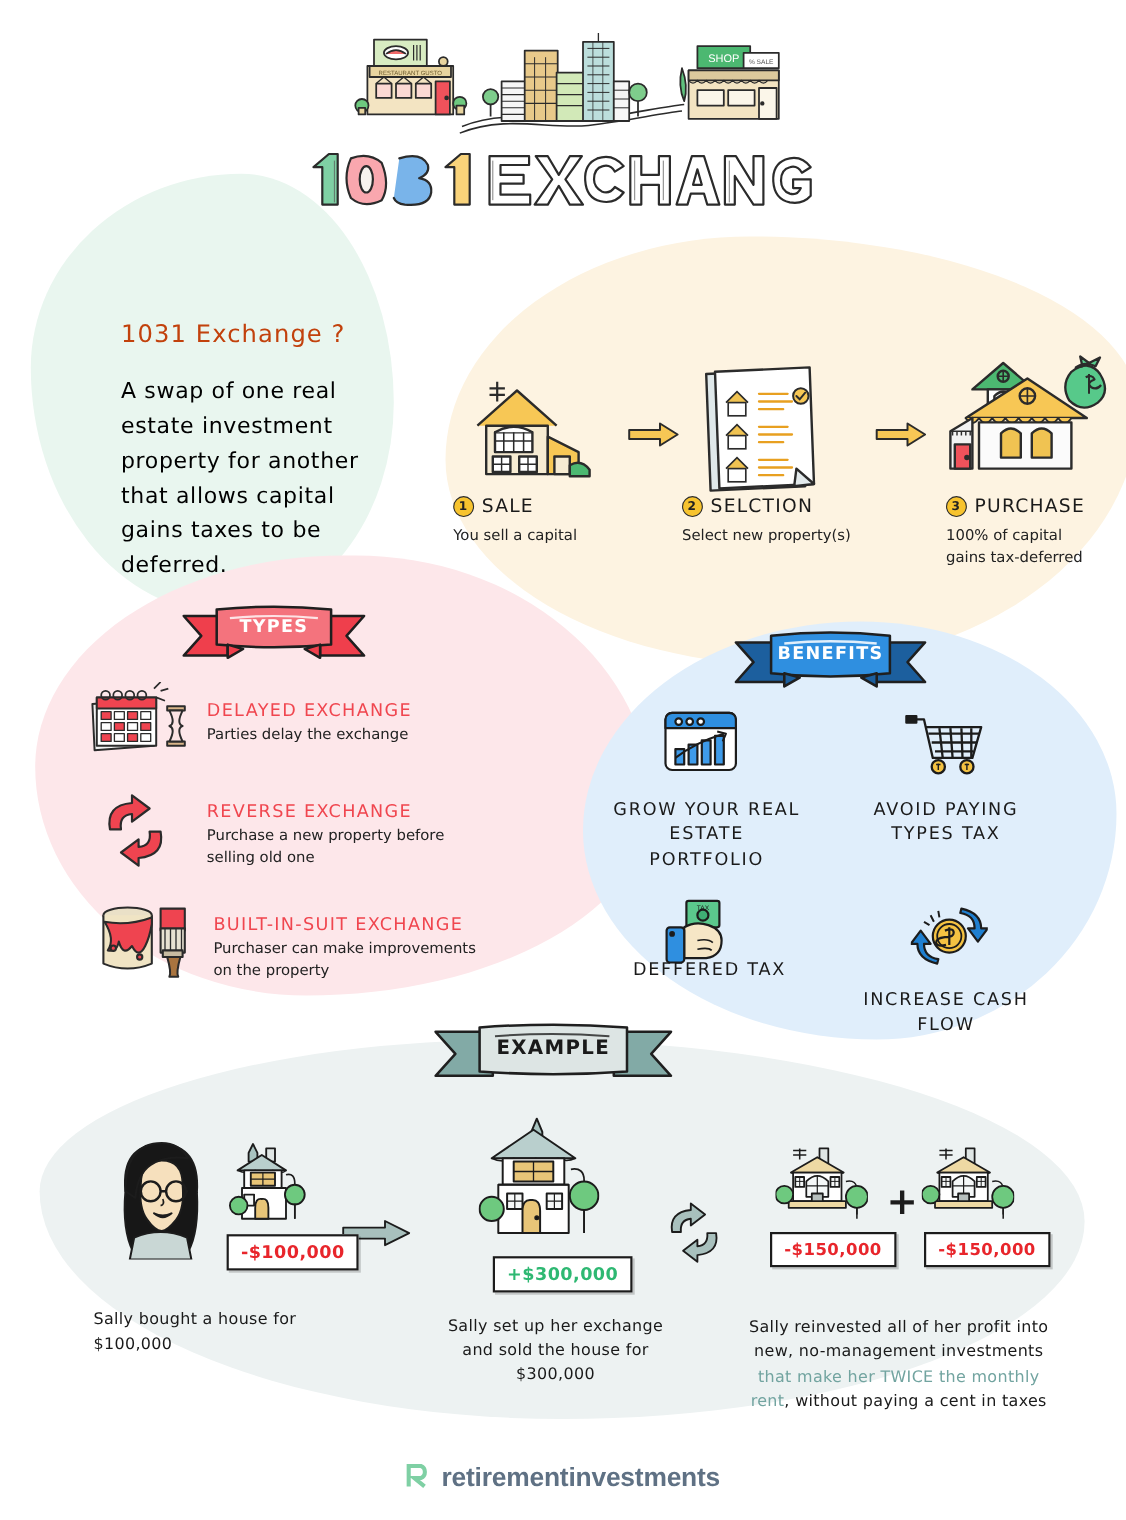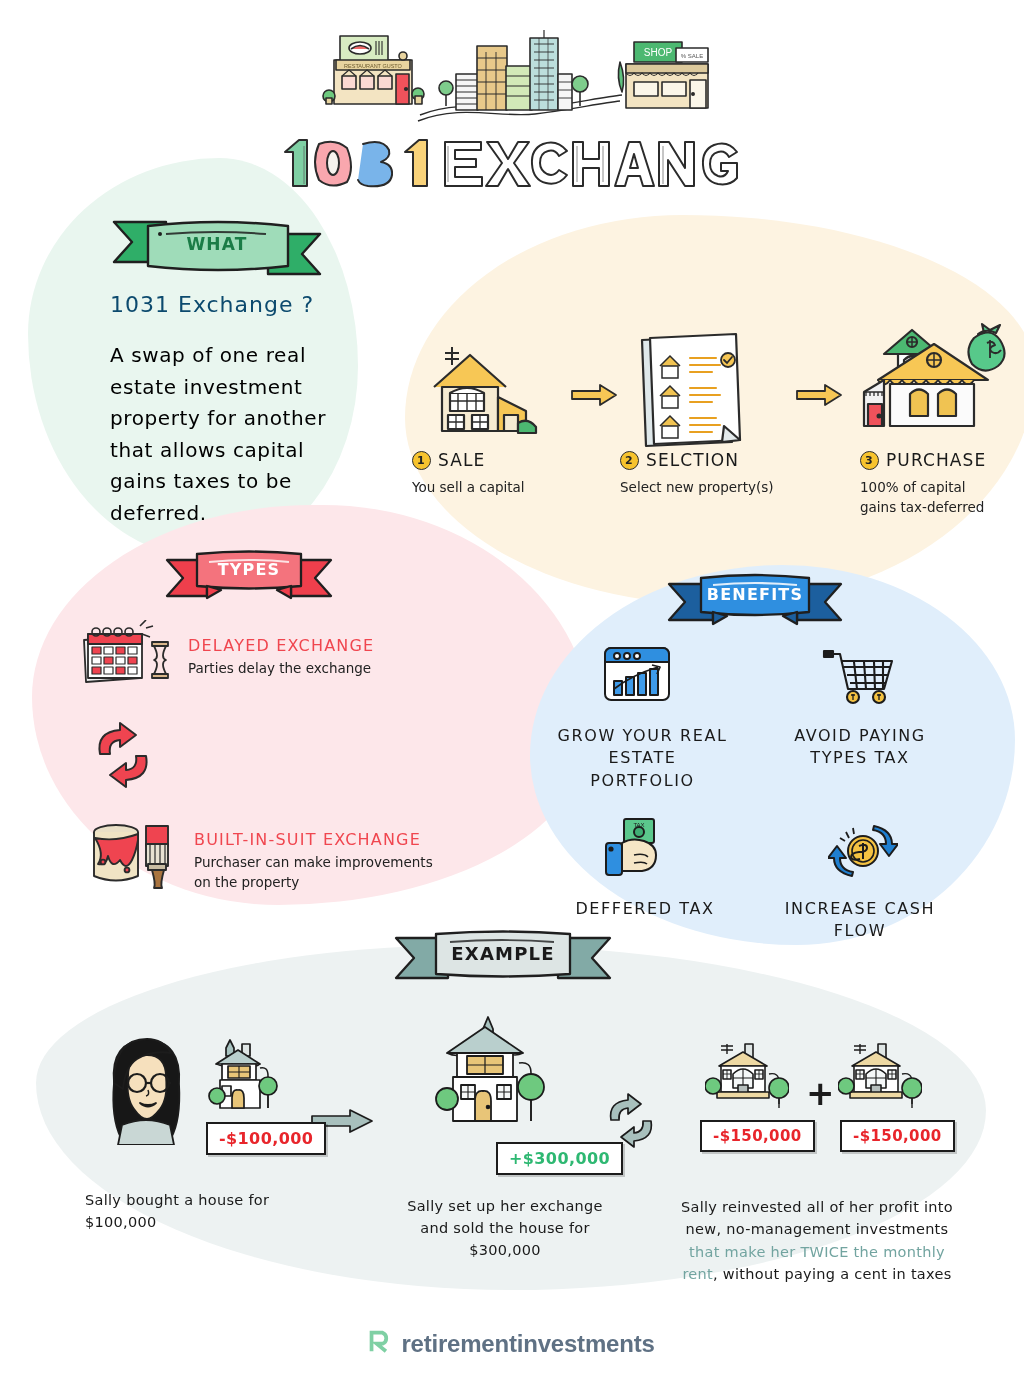--- a/index.html
+++ b/index.html
@@ -52,21 +52,21 @@
     position: absolute; left: 0; right: 0; top: 50%;
     transform: translateY(-50%); text-align: center;
     font-family: "DejaVu Sans", sans-serif; font-weight: bold;
     letter-spacing: 1.2px;
   }
 
   
   .hw { font-family: "DejaVu Sans", sans-serif; }
 
   
-  #what-head { position: absolute; left: 110px; top: 292px; color: #0c4a6e;
+  #what-head { position: absolute; left: 110px; top: 292px; color: #c2410c;
                font-size: 22px; letter-spacing: 1px; z-index: 5; }
   #what-body { position: absolute; left: 110px; top: 340px; width: 246px; z-index: 5;
                font-size: 20px; line-height: 1.58; letter-spacing: .6px; }
 
   
   .step { position: absolute; z-index: 5; }
   .step-title { display: flex; align-items: center; gap: 7px; font-size: 17px;
                 letter-spacing: 1.1px; color: #1a1a1a; }
   .num {
     width: 19px; height: 19px; border-radius: 50%;
@@ -87,21 +87,21 @@
 
   
   .ex-cap { position: absolute; z-index: 5; font-size: 14.5px; line-height: 1.5;
             color: #1a1a1a; letter-spacing: .3px; }
   .money-box {
     position: absolute; z-index: 6; background: #fff; border: 2px solid #1c1c1c;
     padding: 5px 11px; font-size: 16px; font-weight: bold; letter-spacing: .4px;
     box-shadow: 2px 2px 0 rgba(0,0,0,.18);
   }
   .neg { color: #e8252b; }
-  .pos { color: #2eb872; margin-left: 48px; }
+  .pos { color: #2eb872; }
   .teal-em { color: #72a4a0; }
 
   
   .footer { position: absolute; left: 0; right: 0; top: 1330px; text-align: center; z-index: 6;
             display: flex; align-items: center; justify-content: center; gap: 10px; }
   .footer-name { font-family: "Liberation Sans", sans-serif; font-size: 24px;
                  font-weight: bold; color: #5f7184; letter-spacing: -.2px; }
 </style>
 </head>
 <body>
@@ -205,34 +205,20 @@
 
         <path d="M460 20 q-9 -12 -23 -7 q-12 5 -11 20 q1 16 15 19 q12 2 19 -6 L460 31 L444 31 L444 39 L451 39 q-3 7 -10 5 q-8 -3 -8 -12 q0 -10 8 -12 q7 -2 11 5 Z"></path>
       </g>
 
       <g stroke="#555" stroke-width=".9" opacity=".75">
         <path d="M27 14 v38 M171 14 v36 M300 14 v36 M326 14 v36 M386 14 v38"></path>
       </g>
     </svg>
   </div>
 
-  <div class="layer" style="left:108px; top:214px;">
-    <div style="position:relative; width:218px; height:66px;">
-      <svg viewBox="0 0 218 66" width="218" height="66">
-        <g stroke="#1f1f1f" stroke-width="2.4" stroke-linejoin="round">
-          <path d="M6 8 L58 8 L58 48 L6 48 L24 28 Z" fill="#2fae68"></path>
-          <path d="M212 20 L160 20 L160 60 L212 60 L194 40 Z" fill="#2fae68"></path>
-          <path d="M40 12 q70 -8 140 0 l0 40 q-70 8 -140 0 Z" fill="#9fdcb9"></path>
-        </g>
-        <path d="M58 20 q50 -4 100 0" stroke="#1f1f1f" stroke-width="2" fill="none" opacity=".85"></path>
-        <circle cx="52" cy="20" r="2" fill="#1f1f1f"></circle>
-      </svg>
-      <div class="ribbon-text" style="color:#1a7c46; font-size:17px; top:46%;">WHAT</div>
-    </div>
-  </div>
   <div class="hw" id="what-head">1031 Exchange ?</div>
   <div class="hw" id="what-body">A swap of one real estate investment property for another that allows capital gains taxes to be deferred.</div>
 
 
   <div class="layer" style="left:412px; top:335px;">
     <svg viewBox="0 0 130 105" width="130" height="105">
       <g stroke="#2b2b2b" stroke-width="2.2" stroke-linejoin="round" fill="none">
         <path d="M22 52 L58 20 L94 52 L94 52" fill="#f7c755"></path>
         <rect x="30" y="52" width="56" height="44" fill="#f6ebd2"></rect>
         <path d="M86 62 L114 76 L114 96 L86 96 Z" fill="#f7c755"></path>
@@ -391,20 +377,24 @@
   </div>
 
   <div class="layer" style="left:88px; top:718px;">
     <svg viewBox="0 0 72 72" width="72" height="72">
       <g stroke="#2b2b2b" stroke-width="2" stroke-linejoin="round" fill="#ef4450">
         <path d="M12 36 q-4 -22 20 -24 l0 -7 l16 12 l-16 12 l0 -7 q-12 1 -10 14 Z"></path>
         <path d="M58 38 q4 22 -20 24 l0 7 l-16 -12 l16 -12 l0 7 q12 -1 10 -14 Z"></path>
       </g>
     </svg>
   </div>
+  <div class="type-row hw" style="left:188px; top:728px;">
+    <div class="type-title">REVERSE EXCHANGE</div>
+    <div class="type-cap" style="width:248px;">Purchase a new property before selling old one</div>
+  </div>
 
   <div class="layer" style="left:88px; top:818px;">
     <svg viewBox="0 0 96 72" width="96" height="72">
       <g stroke="#2b2b2b" stroke-width="1.9" stroke-linejoin="round">
         <ellipse cx="28" cy="14" rx="22" ry="7" fill="#eae0c7"></ellipse>
         <path d="M6 14 L6 58 q22 9 44 0 L50 14" fill="#f0e4c4"></path>
         <path d="M7 20 q10 16 3 26 q8 2 10 -8 q4 14 12 4 q6 12 12 0 q4 -8 6 -20 l0 -6 q-22 8 -43 4 Z" fill="#ef4450"></path>
         <circle cx="15" cy="44" r="2.4" fill="#ef4450"></circle>
         <circle cx="39" cy="52" r="2.4" fill="#ef4450"></circle>
         <rect x="58" y="8" width="22" height="20" fill="#ef4450"></rect>
@@ -480,21 +470,21 @@
         <rect x="22" y="4" width="30" height="24" rx="2" fill="#5bc88c"></rect>
         <circle cx="37" cy="17" r="5" fill="#3fae74"></circle>
         <text x="37" y="12" font-size="6" text-anchor="middle" fill="#1c1c1c" stroke="none" font-family="Liberation Sans">TAX</text>
         <path d="M20 28 q10 -6 22 -2 q12 4 12 14 q0 14 -14 16 l-20 0 L20 28 Z" fill="#f6e6c6"></path>
         <rect x="4" y="28" width="16" height="32" rx="3" fill="#2f8fe0"></rect>
         <circle cx="9" cy="34" r="1.6" fill="#1c1c1c"></circle>
         <path d="M32 40 q10 -2 14 2 M32 48 q10 -2 13 1" stroke-width="1.5" fill="none"></path>
       </g>
     </svg>
   </div>
-  <div class="ben hw" style="left:565px; top:898px; width:160px;">
+  <div class="ben hw" style="left:565px; top:870px; width:160px;">
     <div class="ben-label">DEFFERED TAX</div>
   </div>
 
   <div class="layer" style="left:828px; top:818px;">
     <svg viewBox="0 0 70 66" width="70" height="66">
       <g stroke="#1c1c1c" stroke-width="2" stroke-linejoin="round">
         <path d="M46 8 q18 4 18 18 l6 0 l-9 12 l-9 -12 l6 0 q0 -12 -13 -14 Z" fill="#1f7fd0"></path>
         <path d="M24 58 q-18 -4 -18 -18 l-6 0 l9 -12 l9 12 l-6 0 q0 12 13 14 Z" fill="#1f7fd0"></path>
         <circle cx="35" cy="33" r="15" fill="#f4c242"></circle>
         <circle cx="35" cy="33" r="11" fill="none" stroke-width="1.6"></circle>

